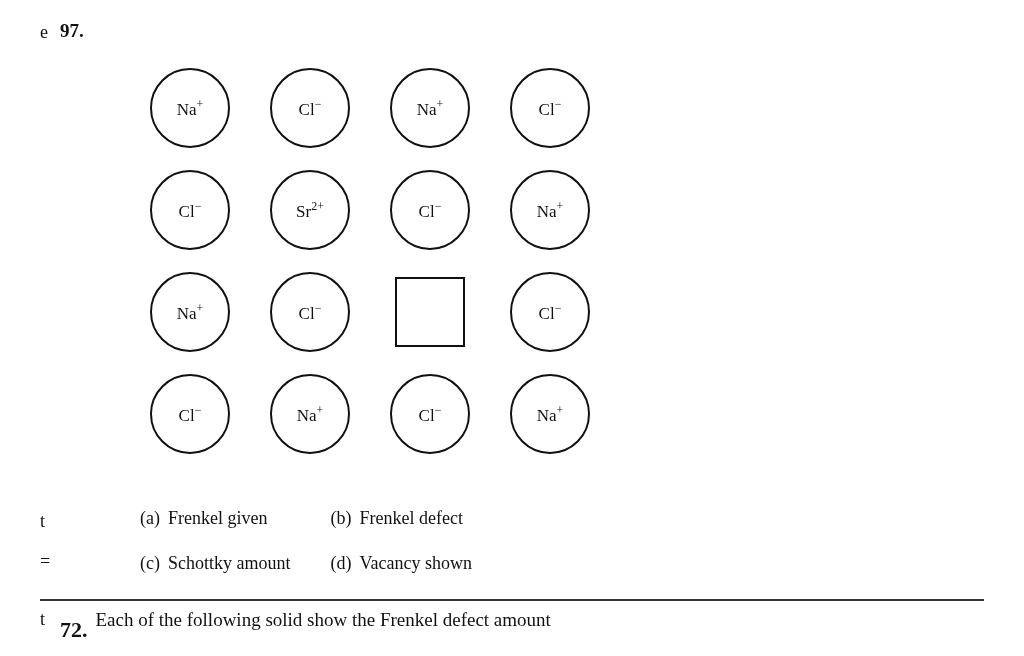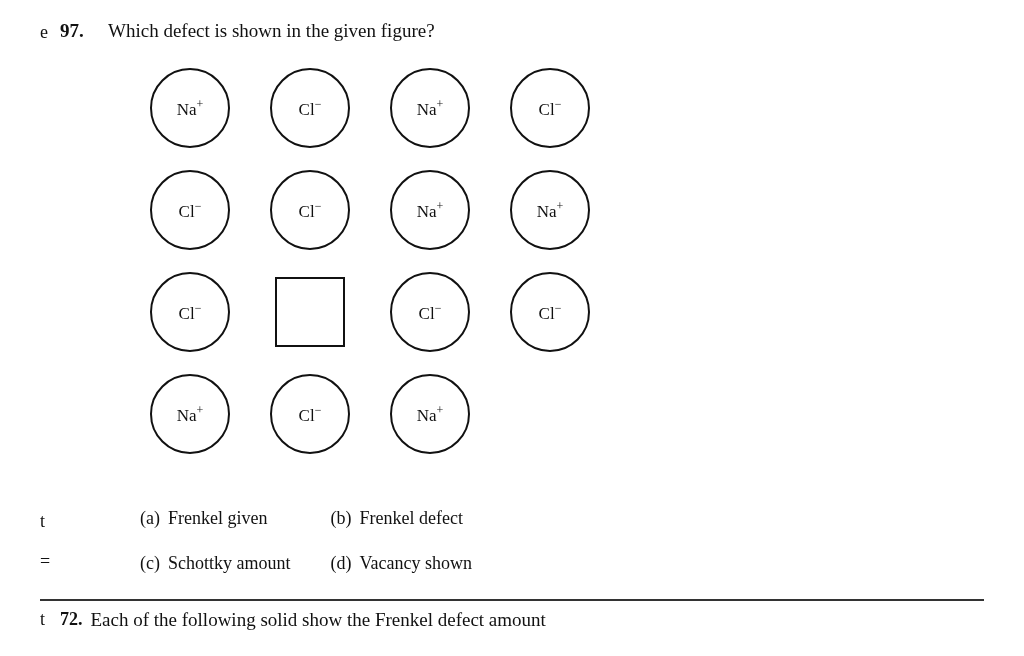--- a/index.html
+++ b/index.html
@@ -85,21 +85,20 @@
     }
   </style>
 </head>
 <body>
 
 <div class="page">
 
   <div style="display:flex; align-items:flex-start; margin-bottom:20px;">
     <span style="width:20px; font-size:18px; padding-top:2px;">e</span>
     <span class="q-number">97.</span>
-    <span class="q-text">Which defect is shown in the given figure?</span>
   </div>
 
   <div style="display:flex;">
     <div style="width:20px;"></div>
 
     <div class="grid-container">
 
       <div class="cell">
         <div class="ion-circle">
           <span class="ion-text">Na<sup>+</sup></span>
@@ -117,20 +116,25 @@
       </div>
       <div class="cell">
         <div class="ion-circle">
           <span class="ion-text">Cl<sup>−</sup></span>
         </div>
       </div>
 
       <div class="cell">
         <div class="ion-circle">
           <span class="ion-text">Cl<sup>−</sup></span>
+        </div>
+      </div>
+      <div class="cell">
+        <div class="ion-circle">
+          <span class="ion-text">Sr<sup>2+</sup></span>
         </div>
       </div>
       <div class="cell">
         <div class="ion-circle">
           <span class="ion-text">Cl<sup>−</sup></span>
         </div>
       </div>
       <div class="cell">
         <div class="ion-circle">
           <span class="ion-text">Na<sup>+</sup></span>
@@ -200,16 +204,16 @@
       </div>
       <div class="answer-item">
         <span class="answer-label">(d)</span>
         <span class="answer-text">Vacancy shown</span>
       </div>
     </div>
   </div>
 
   <div style="display:flex; align-items:flex-start; margin-top:18px; border-top:2px solid #333; padding-top:8px;">
     <span style="width:20px; font-size:18px;">t</span>
-    <span style="font-weight:bold; margin-right:8px; font-size:18px;">72.</span>
+    <span style="font-weight:bold; margin-right:8px; font-size:22px;margin-top:8px;">72.</span>
     <span style="font-size:19px;">Each of the following solid show the Frenkel defect amount</span>
   </div>
 </div>
 
 </body></html>

